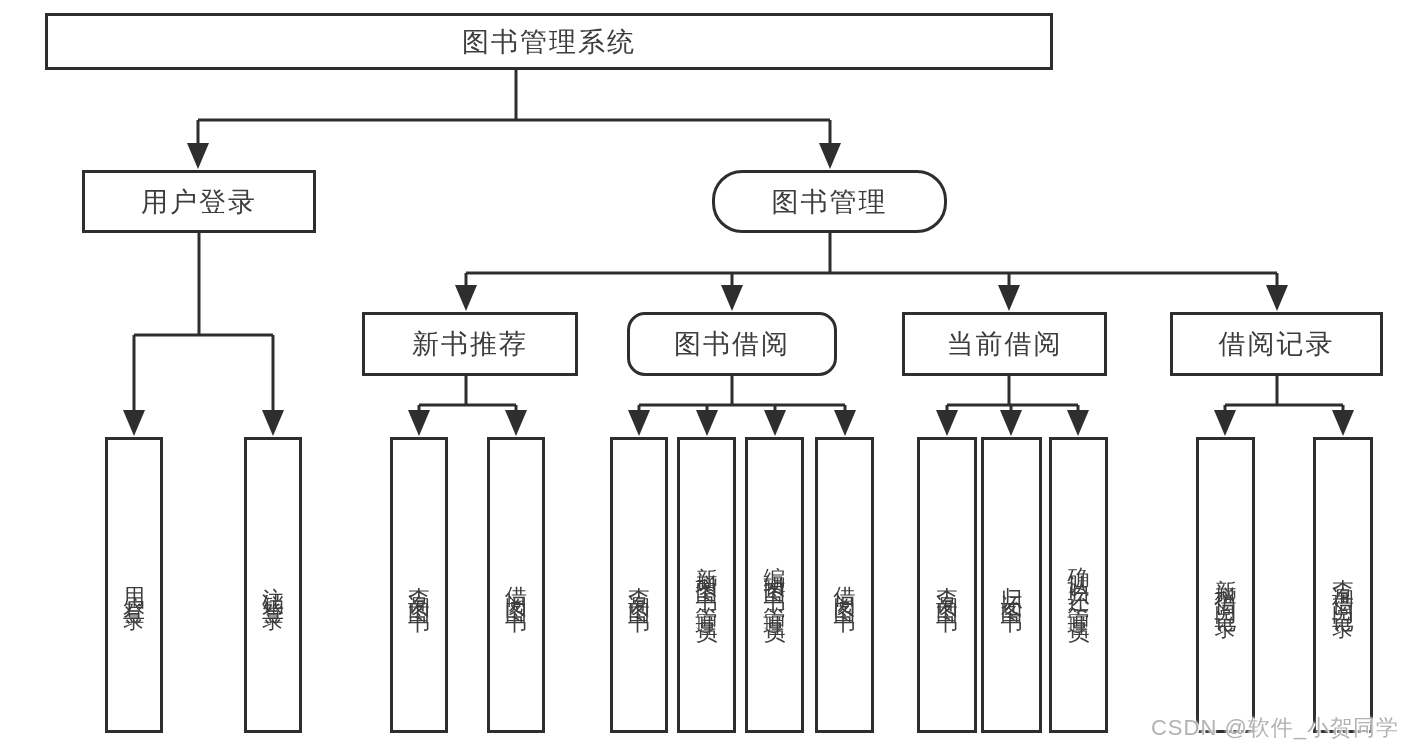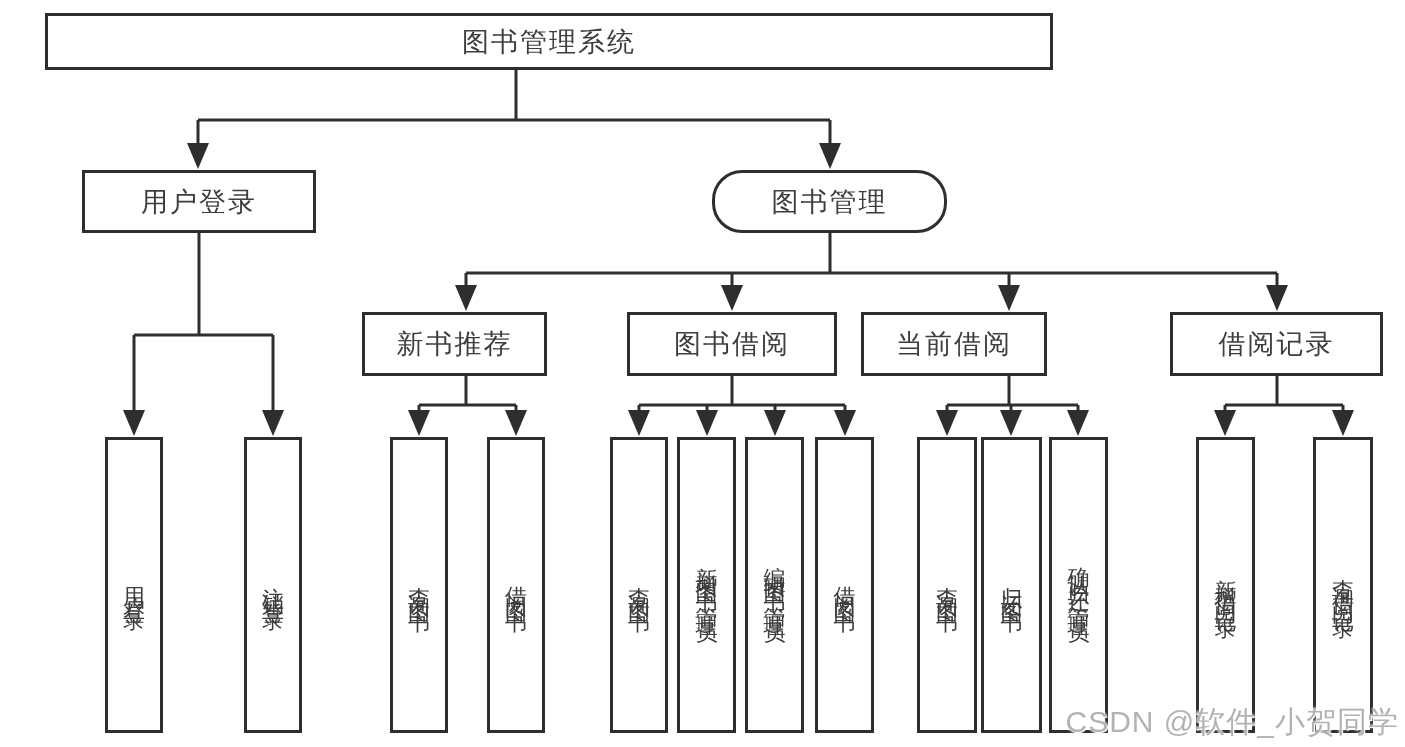--- a/index.html
+++ b/index.html
@@ -14,41 +14,41 @@
     font-size:27px;letter-spacing:2px;white-space:nowrap;z-index:2;
   }
   .leaf span{
     writing-mode:vertical-rl;text-orientation:mixed;
     font-size:22px;letter-spacing:8px;line-height:1;white-space:nowrap;
   }
   
   .n-root        {left:12px;  top:13px;  width:1008px;height:57px;margin-left:33px;}
   .n-user-login  {left:82px;  top:170px; width:234px; height:63px;}
   .n-book-mgmt   {left:712px; top:170px; width:235px; height:63px;border-radius:30px;}
-  .n-recommend   {left:362px; top:312px; width:185px; height:64px;}
-  .n-borrowing   {left:627px; top:312px; width:210px; height:64px;}
-  .n-current     {left:861px; top:312px; width:186px; height:64px;}
+  .n-recommend   {left:362px; top:312px; width:216px; height:64px;}
+  .n-borrowing   {left:627px; top:312px; width:210px; height:64px;border-radius:18px;}
+  .n-current     {left:902px; top:312px; width:205px; height:64px;}
   .n-records     {left:1170px;top:312px; width:213px; height:64px;}
   .leaf{top:437px;height:296px;}
   .l1 {left:105px; width:58px;}
   .l2 {left:244px; width:58px;}
   .l3 {left:390px; width:58px;}
   .l4 {left:487px; width:58px;}
   .l5 {left:610px; width:58px;}
   .l6 {left:677px; width:59px;}
   .l7 {left:745px; width:59px;}
   .l8 {left:815px; width:59px;}
   .l9 {left:917px; width:60px;}
   .l10{left:981px; width:61px;}
   .l11{left:1049px;width:59px;}
   .l12{left:1196px;width:59px;}
   .l13{left:1313px;width:60px;}
   .watermark{
     position:absolute;right:6px;bottom:4px;z-index:5;
-    font-size:30px;letter-spacing:1px;color:#b2b2b2;
+    font-size:22px;letter-spacing:1px;color:#b2b2b2;
     text-shadow:0 0 3px #ffffff,0 0 3px #ffffff,1px 1px 0 #ffffff;
   }
 </style>
 </head>
 <body>
 
 <div class="canvas">
 
   <svg class="connectors" viewBox="0 0 1405 747" xmlns="http://www.w3.org/2000/svg">
     <path fill="none" stroke="#2e2e2e" stroke-width="3" d="M516 70 V120 M198 120 H830 M198 120 V146 M830 120 V146

